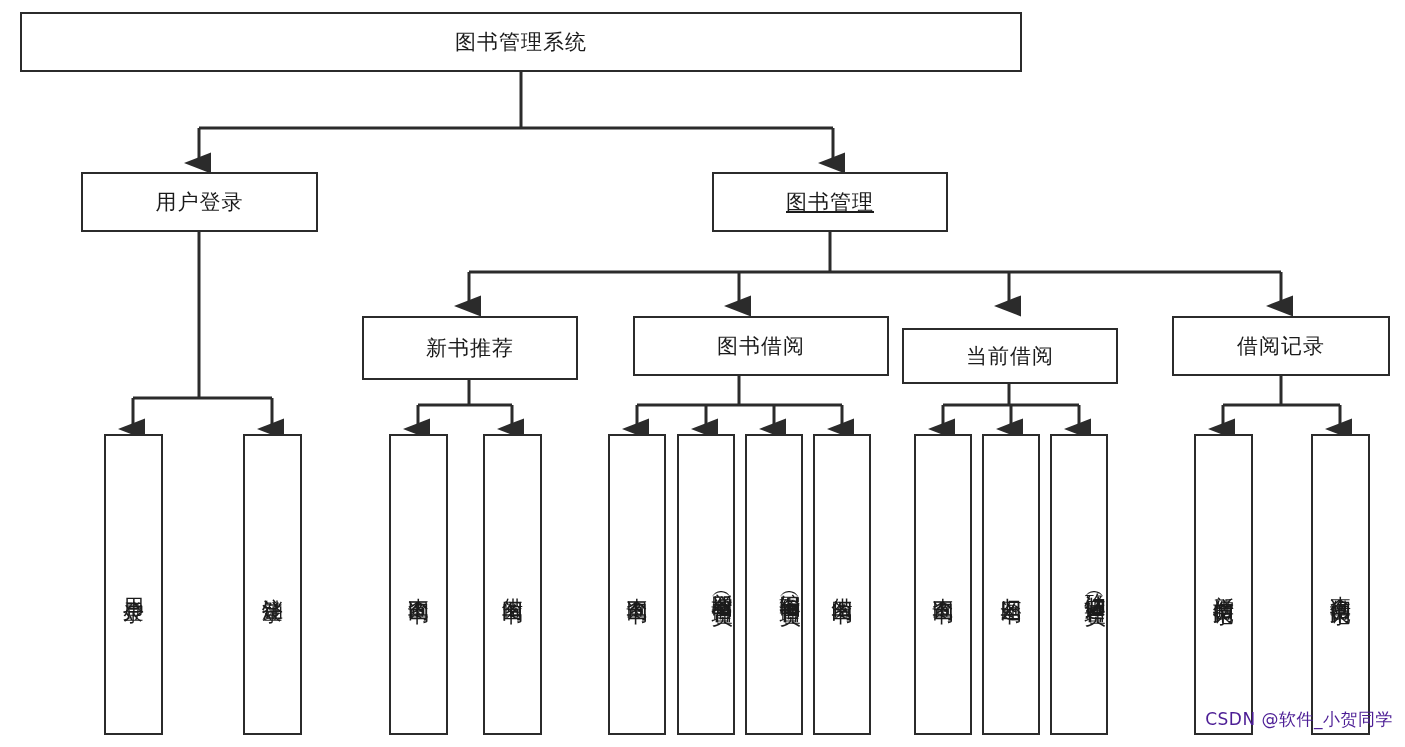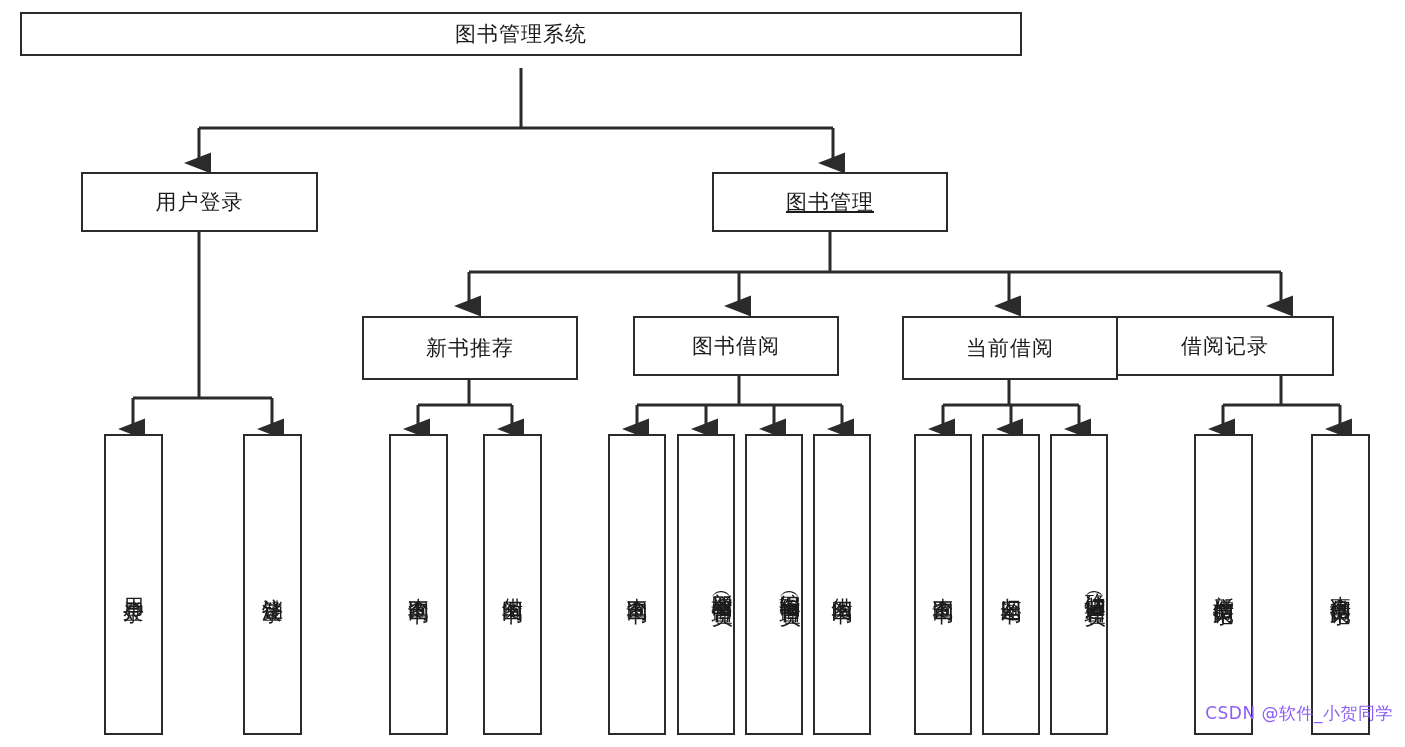--- a/index.html
+++ b/index.html
@@ -52,23 +52,23 @@
   .node.v.centered {
     align-items: center;
   }
   .node .label {
     display: block;
     white-space: nowrap;
   }
   .watermark {
     position: absolute;
     right: 12px;
-    bottom: 22px;
+    bottom: 16px;
     font-size: 17px;
-    color: #8b5cf6;
+    color: #4c1d95;
     letter-spacing: 0.5px;
     white-space: nowrap;
   }
 </style>
 </head>
 <body>
 
 <div id="canvas">
 
   <svg id="wires" viewBox="0 0 1405 747" xmlns="http://www.w3.org/2000/svg">
@@ -114,41 +114,41 @@
       <path d="M1011,405 L1011,428" marker-end="url(#arrow)"></path>
       <path d="M1079,405 L1079,428" marker-end="url(#arrow)"></path>
 
       <path d="M1281,376 L1281,405"></path>
       <path d="M1223,405 L1340,405"></path>
       <path d="M1223,405 L1223,428" marker-end="url(#arrow)"></path>
       <path d="M1340,405 L1340,428" marker-end="url(#arrow)"></path>
     </g>
   </svg>
 
-  <div class="node h" style="left:20px; top:12px; width:1002px; height:44px;">
+  <div class="node h" style="left:20px; top:12px; width:1002px; height:60px;">
     <span class="label">图书管理系统</span>
   </div>
 
   <div class="node h" style="left:81px; top:172px; width:237px; height:60px;">
     <span class="label">用户登录</span>
   </div>
   <div class="node h" style="left:712px; top:172px; width:236px; height:60px;text-decoration:underline;">
     <span class="label">图书管理</span>
   </div>
 
   <div class="node h" style="left:362px; top:316px; width:216px; height:64px;">
     <span class="label">新书推荐</span>
   </div>
-  <div class="node h" style="left:633px; top:316px; width:206px; height:60px;">
+  <div class="node h" style="left:633px; top:316px; width:256px; height:60px;">
     <span class="label">图书借阅</span>
   </div>
-  <div class="node h" style="left:902px; top:316px; width:216px; height:64px;">
+  <div class="node h" style="left:902px; top:328px; width:216px; height:56px;">
     <span class="label">当前借阅</span>
   </div>
-  <div class="node h" style="left:1116px; top:316px; width:218px; height:60px;">
+  <div class="node h" style="left:1172px; top:316px; width:218px; height:60px;">
     <span class="label">借阅记录</span>
   </div>
 
   <div class="node v centered" style="left:104px; top:434px; width:59px; height:301px;">
     <span class="label">用户登录</span>
   </div>
   <div class="node v centered" style="left:243px; top:434px; width:59px; height:301px;">
     <span class="label">注销登录</span>
   </div>
 

